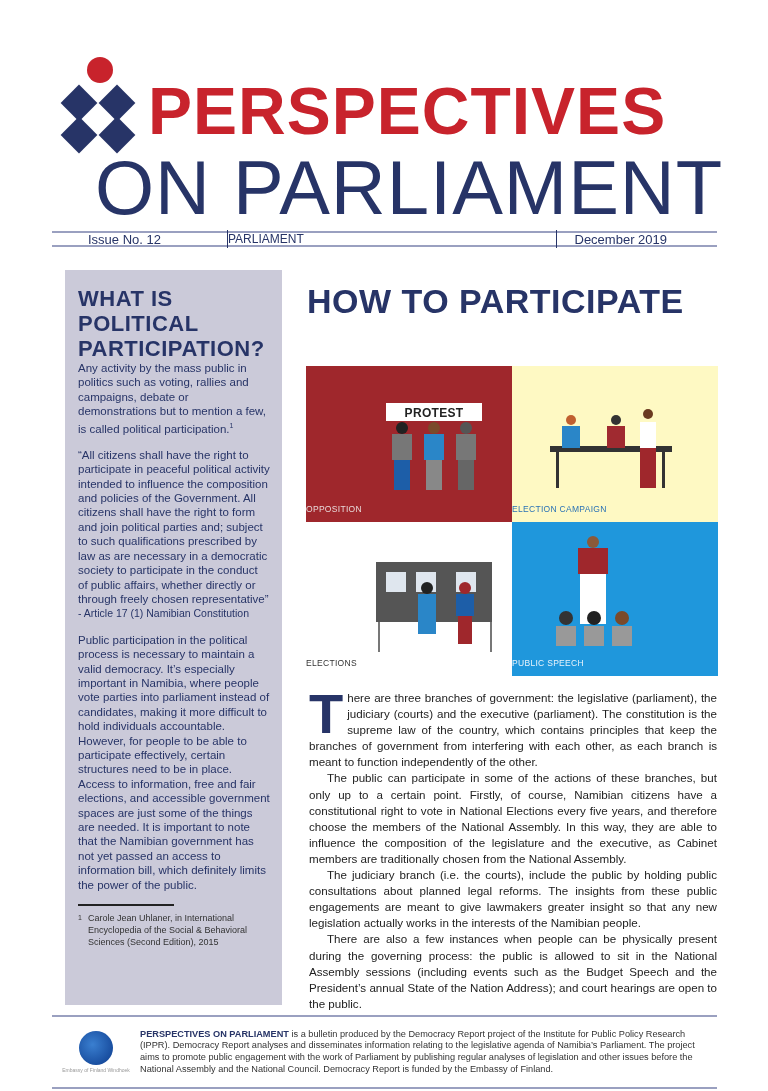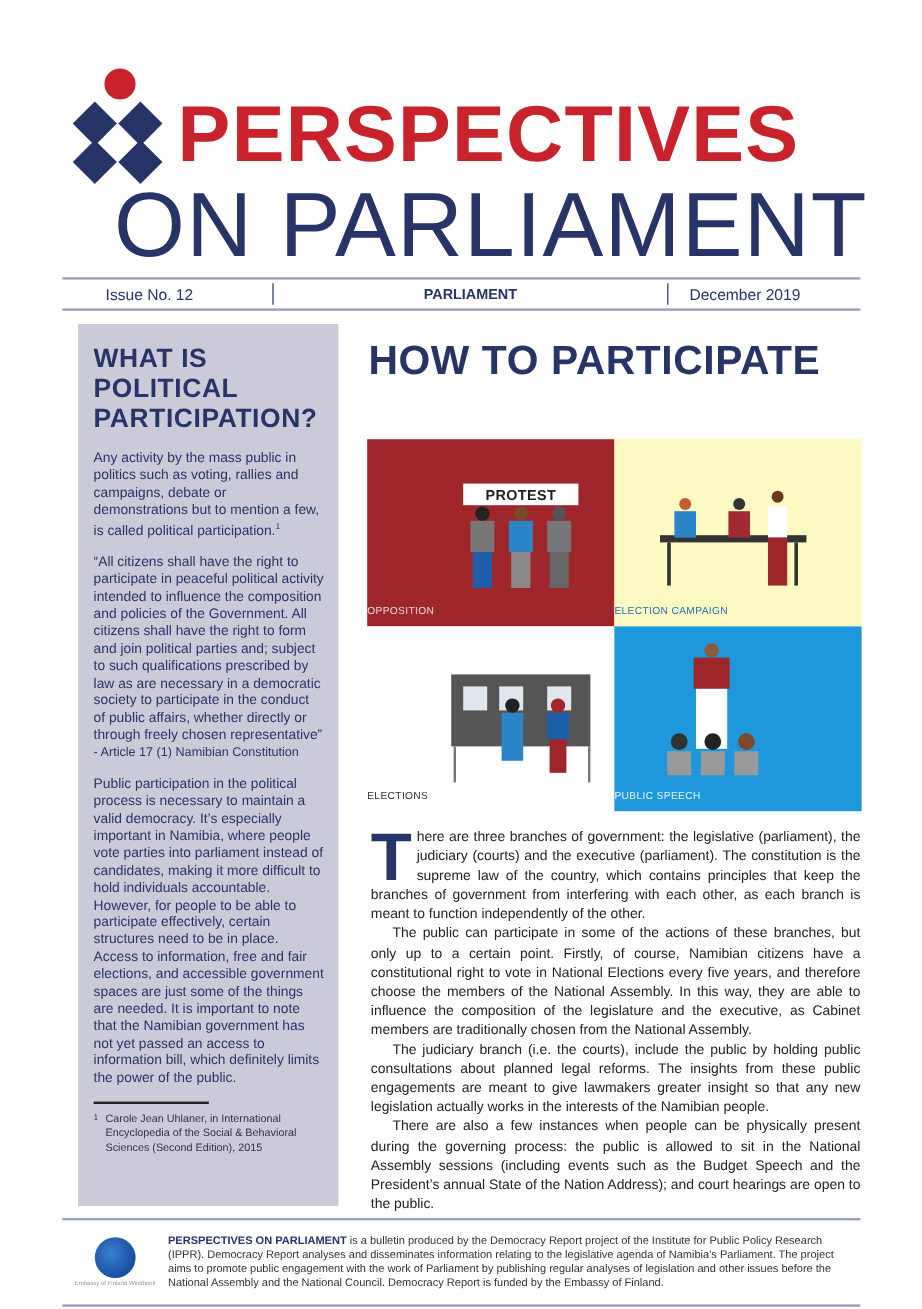--- a/index.html
+++ b/index.html
@@ -1,26 +1,26 @@
 <!DOCTYPE html>
 <html><head>
 <meta charset="utf-8">
 <style>
 *{box-sizing:border-box;margin:0;padding:0}
 body{width:768px;height:1091px;background:#fff;font-family:"Liberation Sans",sans-serif;position:relative;overflow:hidden;color:#222}
 .logo{position:absolute;left:58px;top:52px;width:85px;height:105px}
 .t1{position:absolute;left:148px;top:78px;font-size:66px;font-weight:bold;color:#c8232c;letter-spacing:1px;line-height:1;font-family:"Liberation Sans",sans-serif}
 .t2{position:absolute;left:95px;top:150px;font-size:76px;color:#273467;letter-spacing:1px;line-height:1;font-family:"Liberation Sans",sans-serif}
-.issuebar{position:absolute;left:52px;top:231px;width:665px;height:28px;border-top:2px solid #9aa0c0;border-bottom:2px solid #9aa0c0;display:flex;align-items:center;font-size:13px;color:#273467}
+.issuebar{position:absolute;left:52px;top:231px;width:665px;height:16px;border-top:2px solid #9aa0c0;border-bottom:2px solid #9aa0c0;display:flex;align-items:center;font-size:13px;color:#273467}
 .issuebar .c1{width:175px;padding-left:36px}
 .issuebar .sep{width:1px;height:18px;background:#273467}
-.issuebar .c2{flex:1;text-align:center;font-weight:bold;font-size:12px}
+.issuebar .c2{flex:1;text-align:left;font-weight:normal;font-size:12px}
 .issuebar .c3{width:160px;text-align:right;padding-right:50px}
 .sidebar{position:absolute;left:65px;top:270px;width:217px;height:735px;background:#cbcad9;padding:16px 12px 0 13px;color:#273467}
-.sidebar h2{font-size:22px;font-weight:bold;line-height:25px;letter-spacing:.5px;margin-bottom:14px}
+.sidebar h2{font-size:22px;font-weight:bold;line-height:25px;letter-spacing:.5px;}
 .sidebar p{font-size:11.5px;line-height:14.4px;margin-bottom:12px}
 .sidebar sup{font-size:7px}
 .sidebar .attr{margin-top:-12px;font-size:10.5px}
 .fnrule{width:96px;height:2px;background:#222;margin:6px 0 6px}
 .fn{font-size:9px;line-height:12px;color:#333;display:flex;gap:6px}
 .main-title{position:absolute;left:307px;top:283px;font-size:34px;font-weight:bold;color:#273467;line-height:36px;letter-spacing:.5px}
 .grid{position:absolute;left:306px;top:366px;width:412px;height:310px;display:grid;grid-template-columns:206px 206px;grid-template-rows:156px 154px}
 .panel{position:relative;display:flex;align-items:flex-end;justify-content:flex-start;padding-bottom:8px;font-size:8.5px;letter-spacing:.3px}
 .p1{background:#9f272c;color:#e8d8d8}.p2{background:#fef9c3;color:#2a72b5}.p3{background:#fff;color:#333}.p4{background:#1f97dc;color:#e8f3fb}
 .scene{position:absolute;left:0;top:0;width:100%;height:100%}

